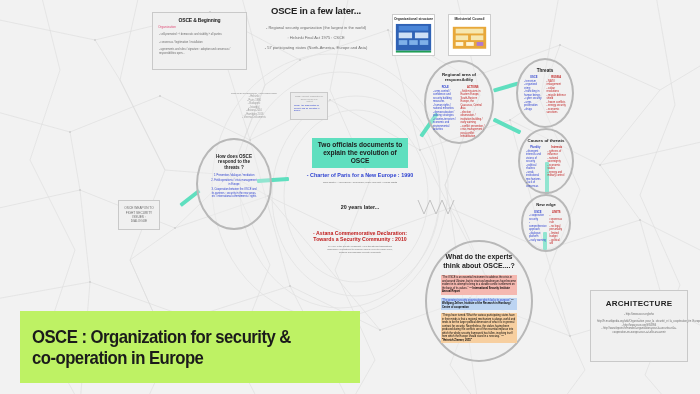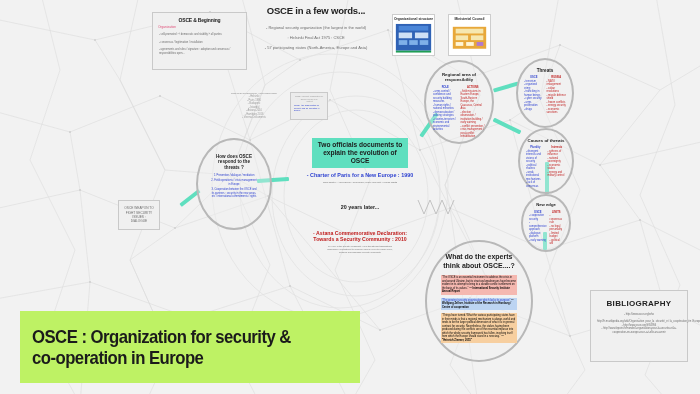--- a/index.html
+++ b/index.html
@@ -177,21 +177,21 @@
     <div class="tiny faint" style="font-size:1.9px;padding:2px 2px 0;text-align:center;">OSCE: a security organisation for Europe and beyond</div>
     <div class="tiny faint ctr" style="font-size:2px;">- context</div>
     <div style="padding:1px 3px;">
       <div class="tiny blue" style="font-size:2px;">OSCE - the Organization for</div>
       <div class="tiny blue" style="font-size:2px;">Security and Co-operation in</div>
       <div class="tiny blue" style="font-size:2px;">Europe</div>
     </div>
   </div>
 
   <div style="position:absolute;left:250px;top:2px;width:132px;">
-    <div class="card-title" style="font-size:9.5px;line-height:1.35;padding:3px 14px;">OSCE in a few words...</div>
+    <div class="card-title" style="font-size:9.5px;line-height:1.35;padding:3px 14px;">OSCE in a few later...</div>
     <div style="padding:4px 2px 0;">
       <div class="tiny3 ctr grey" style="margin-bottom:5px;">- Regional security organization (the largest in the world)</div>
       <div class="tiny3 ctr grey" style="margin-bottom:5px;">: Helsinki Final Act 1975 : CSCE</div>
       <div class="tiny3 ctr grey">- 57 participating states (North-America, Europe and Asia)</div>
     </div>
   </div>
 
   <div class="card" style="left:152px;top:12px;width:95px;height:58px;">
     <div class="card-title" style="font-size:5px;padding:4px 0 2px;">OSCE &amp; Beginning</div>
     <div class="tiny2 pink" style="padding:0 5px;">Organization</div>
@@ -368,21 +368,21 @@
         </div>
         <div class="tiny hl-orange" style="padding:1px;margin-top:3px;">
           <span>"Things have turned. What the various participating states have in their minds is that a regional mechanism is always useful and tends to be the larger political dimension of what it is in general contrast for security. Nevertheless, the stakes having been produced during the conflicts are of the essential impasse into which the whole security framework has fallen, involving itself from which the Europe should stand in a new way."</span>
           <span class="bold">— "Heinrich Zimmer, 2015"</span>
         </div>
       </div>
     </div>
   </div>
 
   <div class="card" style="left:590px;top:290px;width:98px;height:72px;">
-    <div class="card-title" style="font-size:8px;padding:8px 0 3px;letter-spacing:.3px;">BIBLIOGRAPHY</div>
+    <div class="card-title" style="font-size:8px;padding:8px 0 3px;letter-spacing:.3px;">ARCHITECTURE</div>
     <div style="padding:2px 6px 0;">
       <div class="tiny grey ctr">- http://www.osce.org/who</div>
       <div class="tiny grey ctr">- http://fr.m.wikipedia.org/wiki/Organisation_pour_la_sécurité_et_la_coopération_en_Europe</div>
       <div class="tiny grey ctr">- http://www.osce.org/fr/84994</div>
       <div class="tiny grey ctr">- http://www.lepoint.fr/monde/l-organisation-pour-la-securite-et-la-cooperation-en-europe-osce-a-t-elle-un-avenir</div>
     </div>
   </div>
 
   <div id="main-title">
     <span>OSCE : Organization for security &amp; co-operation in Europe</span>

